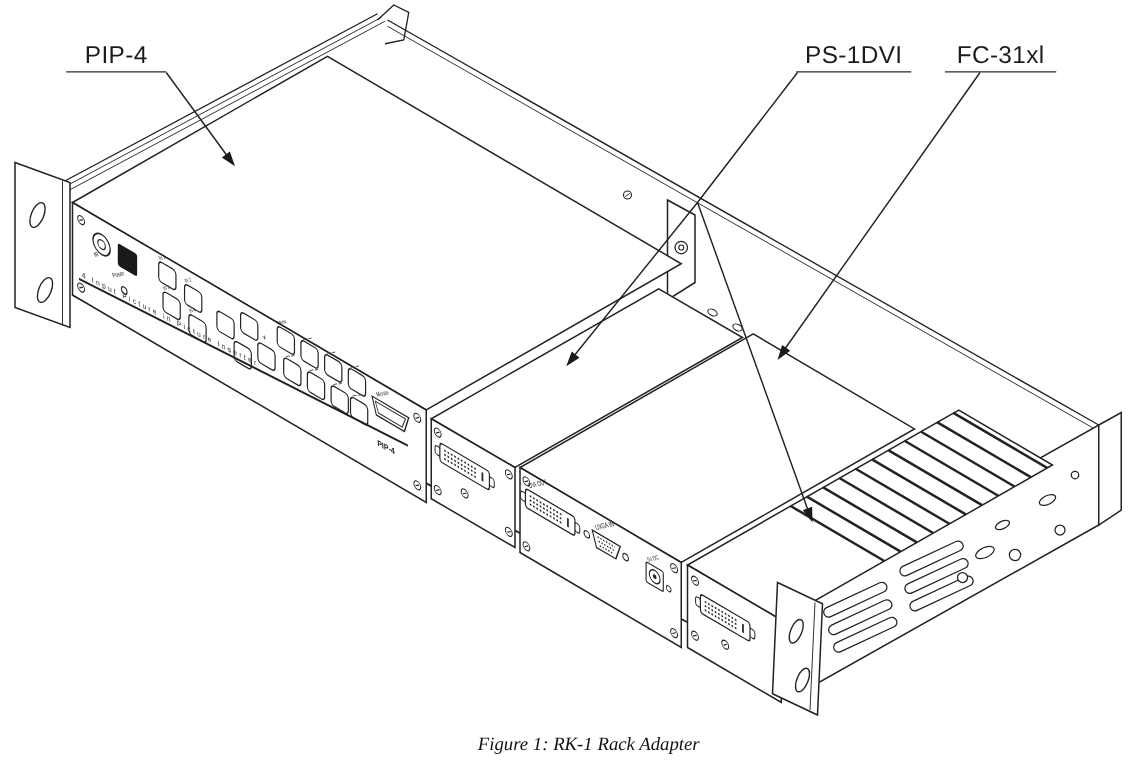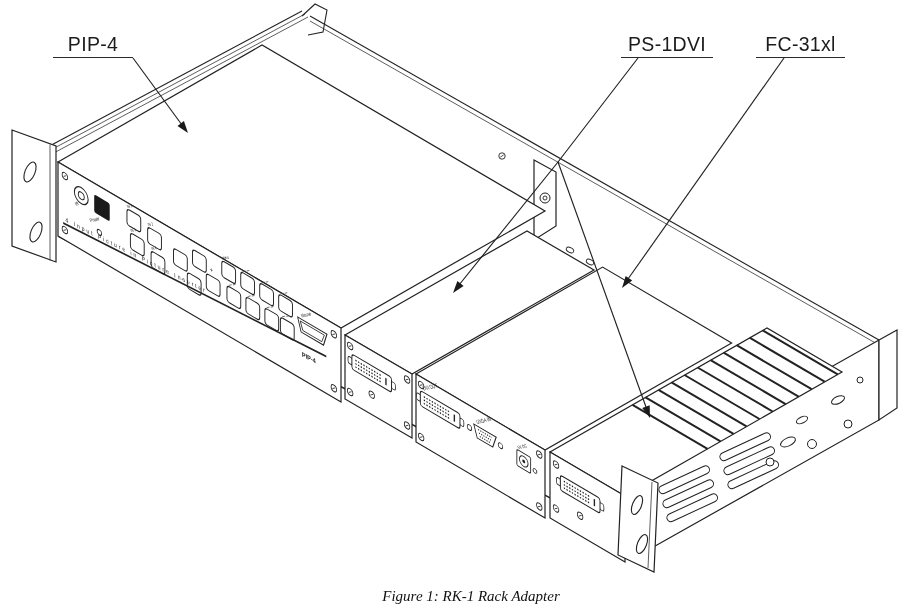--- a/index.html
+++ b/index.html
@@ -256,18 +256,18 @@
     <polyline class="lead" points="638,58 558,162 459,285"></polyline>
     <polygon class="ah" points="453,293 457.4,281.1 463.6,286.1"></polygon>
     <line class="lead" x1="558" y1="162" x2="646" y2="407"></line>
     <polygon class="ah" points="650,418 642.2,408.1 649.7,405.3"></polygon>
     <line class="lead" x1="784" y1="58" x2="628" y2="279"></line>
     <polygon class="ah" points="622,288 625.7,275.9 632.2,280.5"></polygon>
   </g>
 </svg>
 
 <div class="callout" style="left:53px;width:80px;">PIP-4</div>
-<div class="callout" style="left:621px;width:92px;">PS-1DVI</div>
+<div class="callout" style="left:637px;width:92px;">PS-1DVI</div>
 <div class="callout" style="left:756px;width:89px;">FC-31xl</div>
 
 <div id="cap">Figure 1: RK-1 Rack Adapter</div>
 
 </div>
 
 </body></html>

